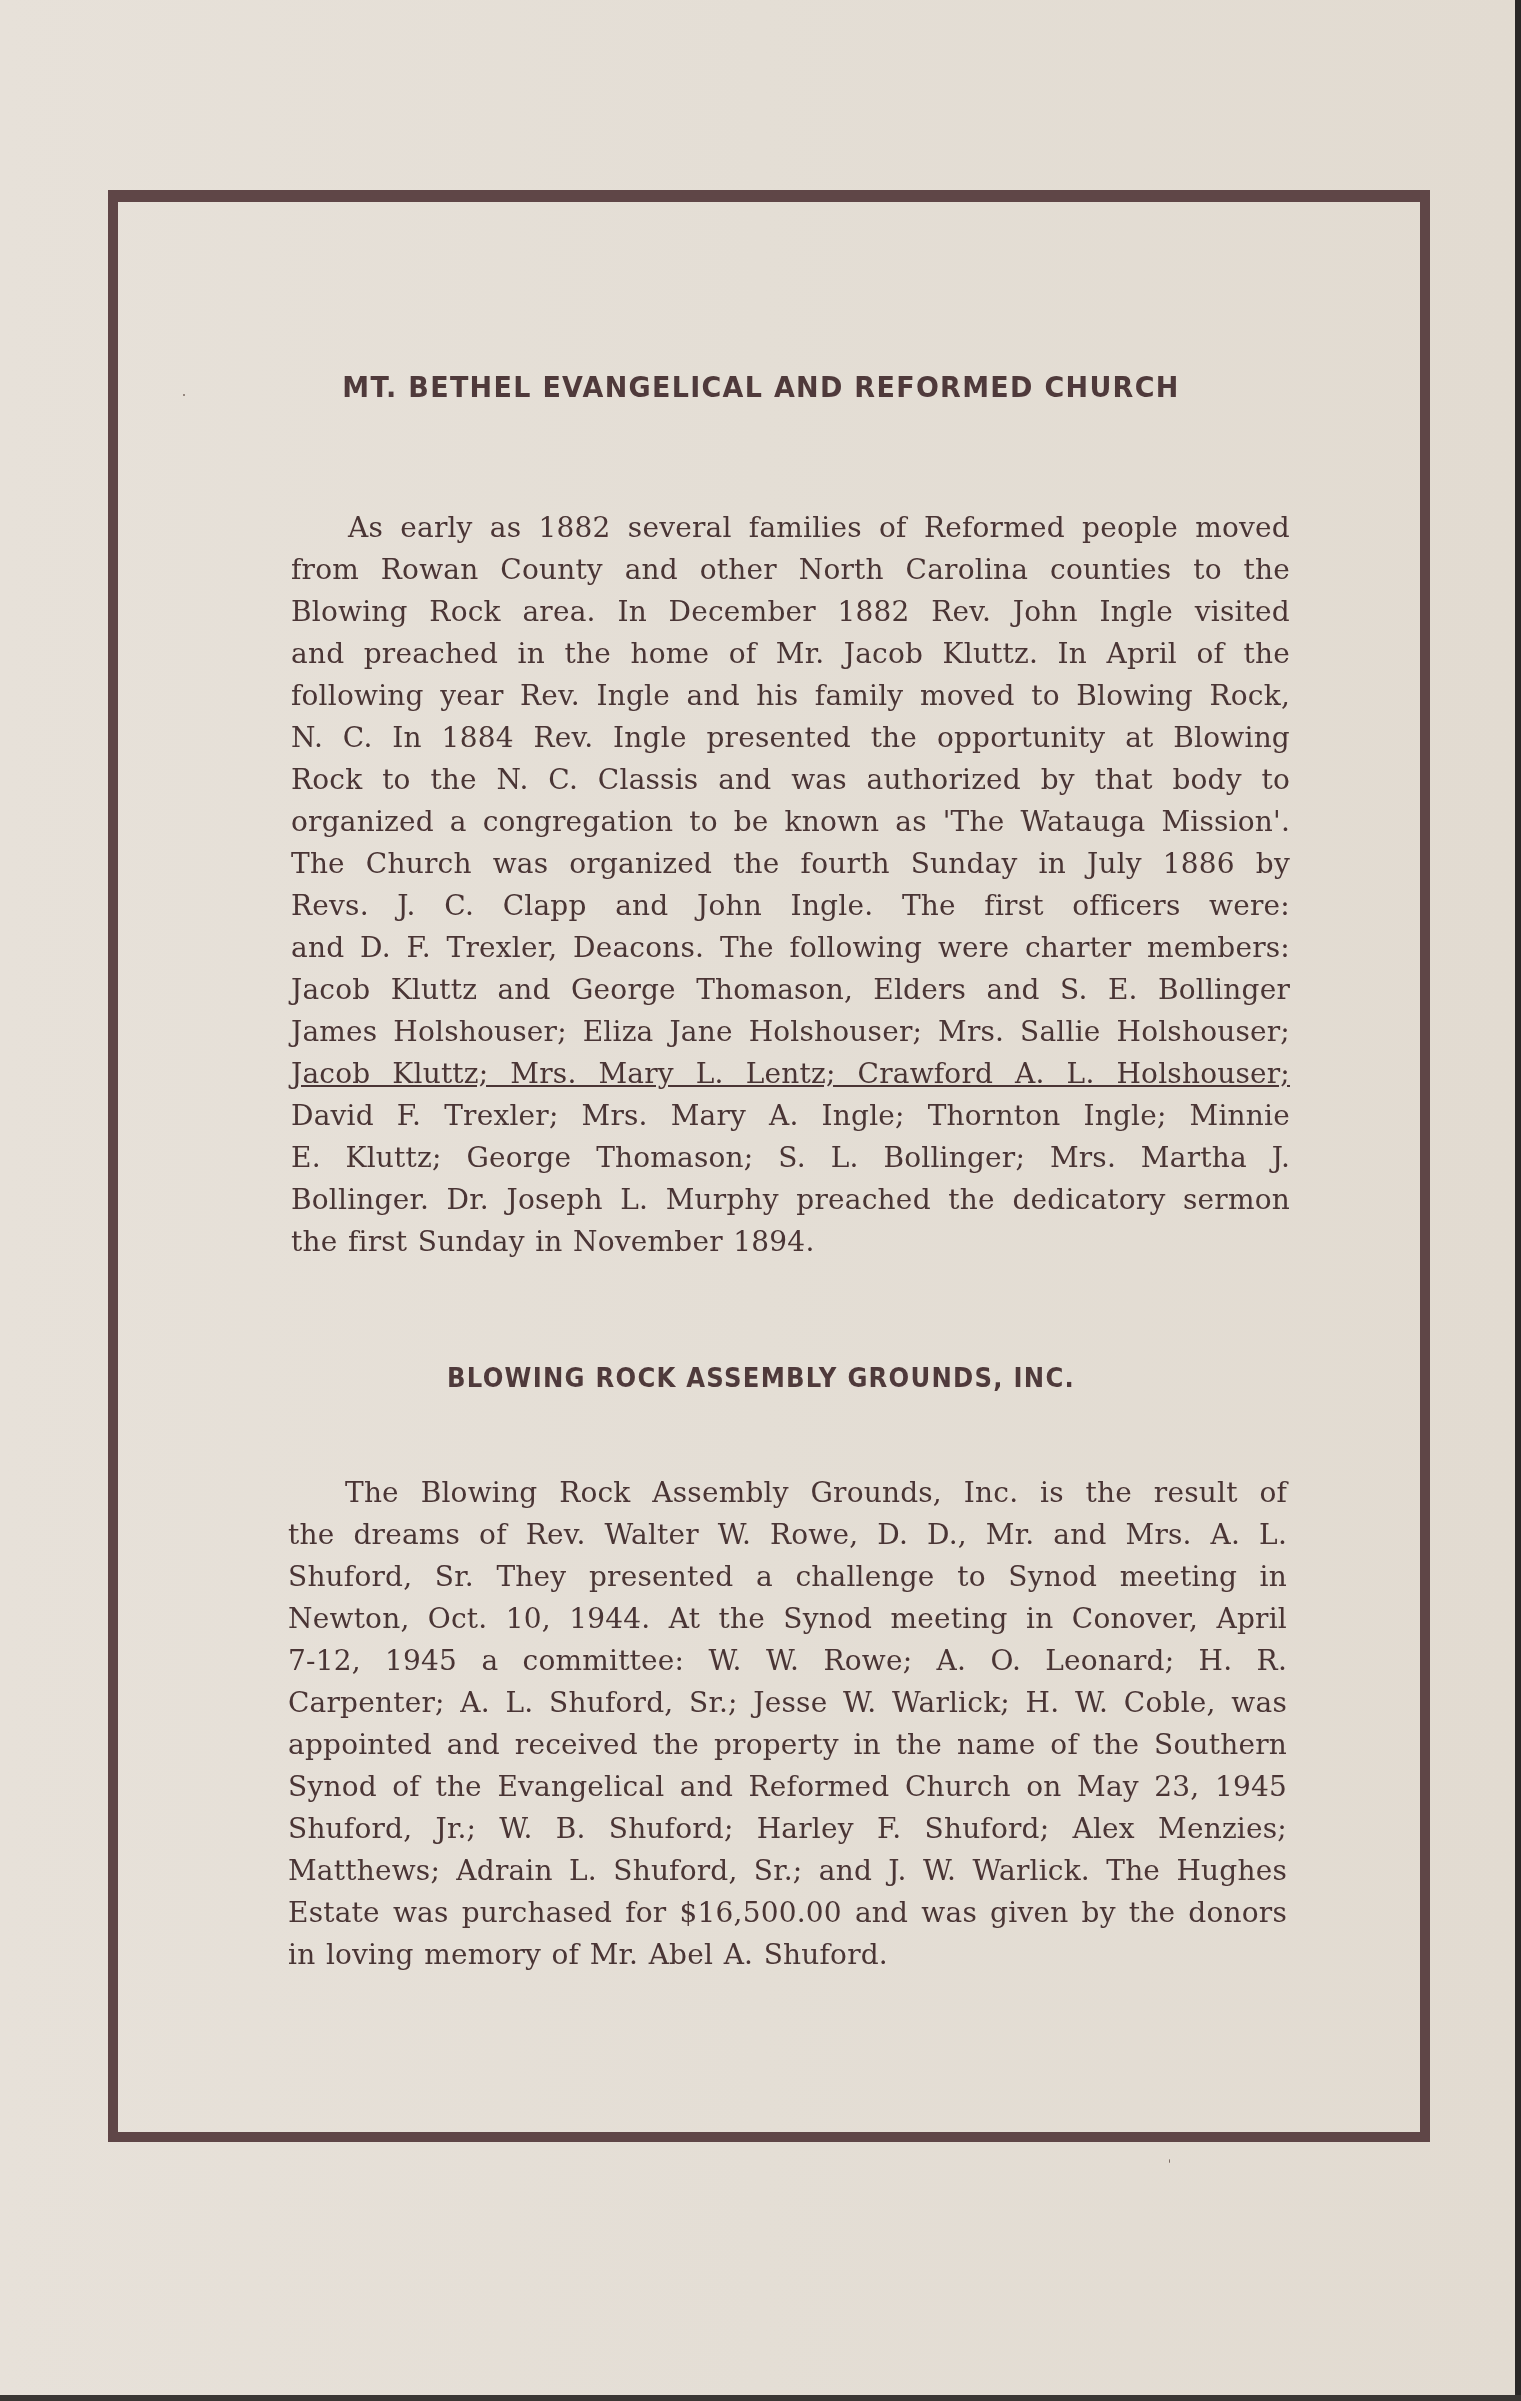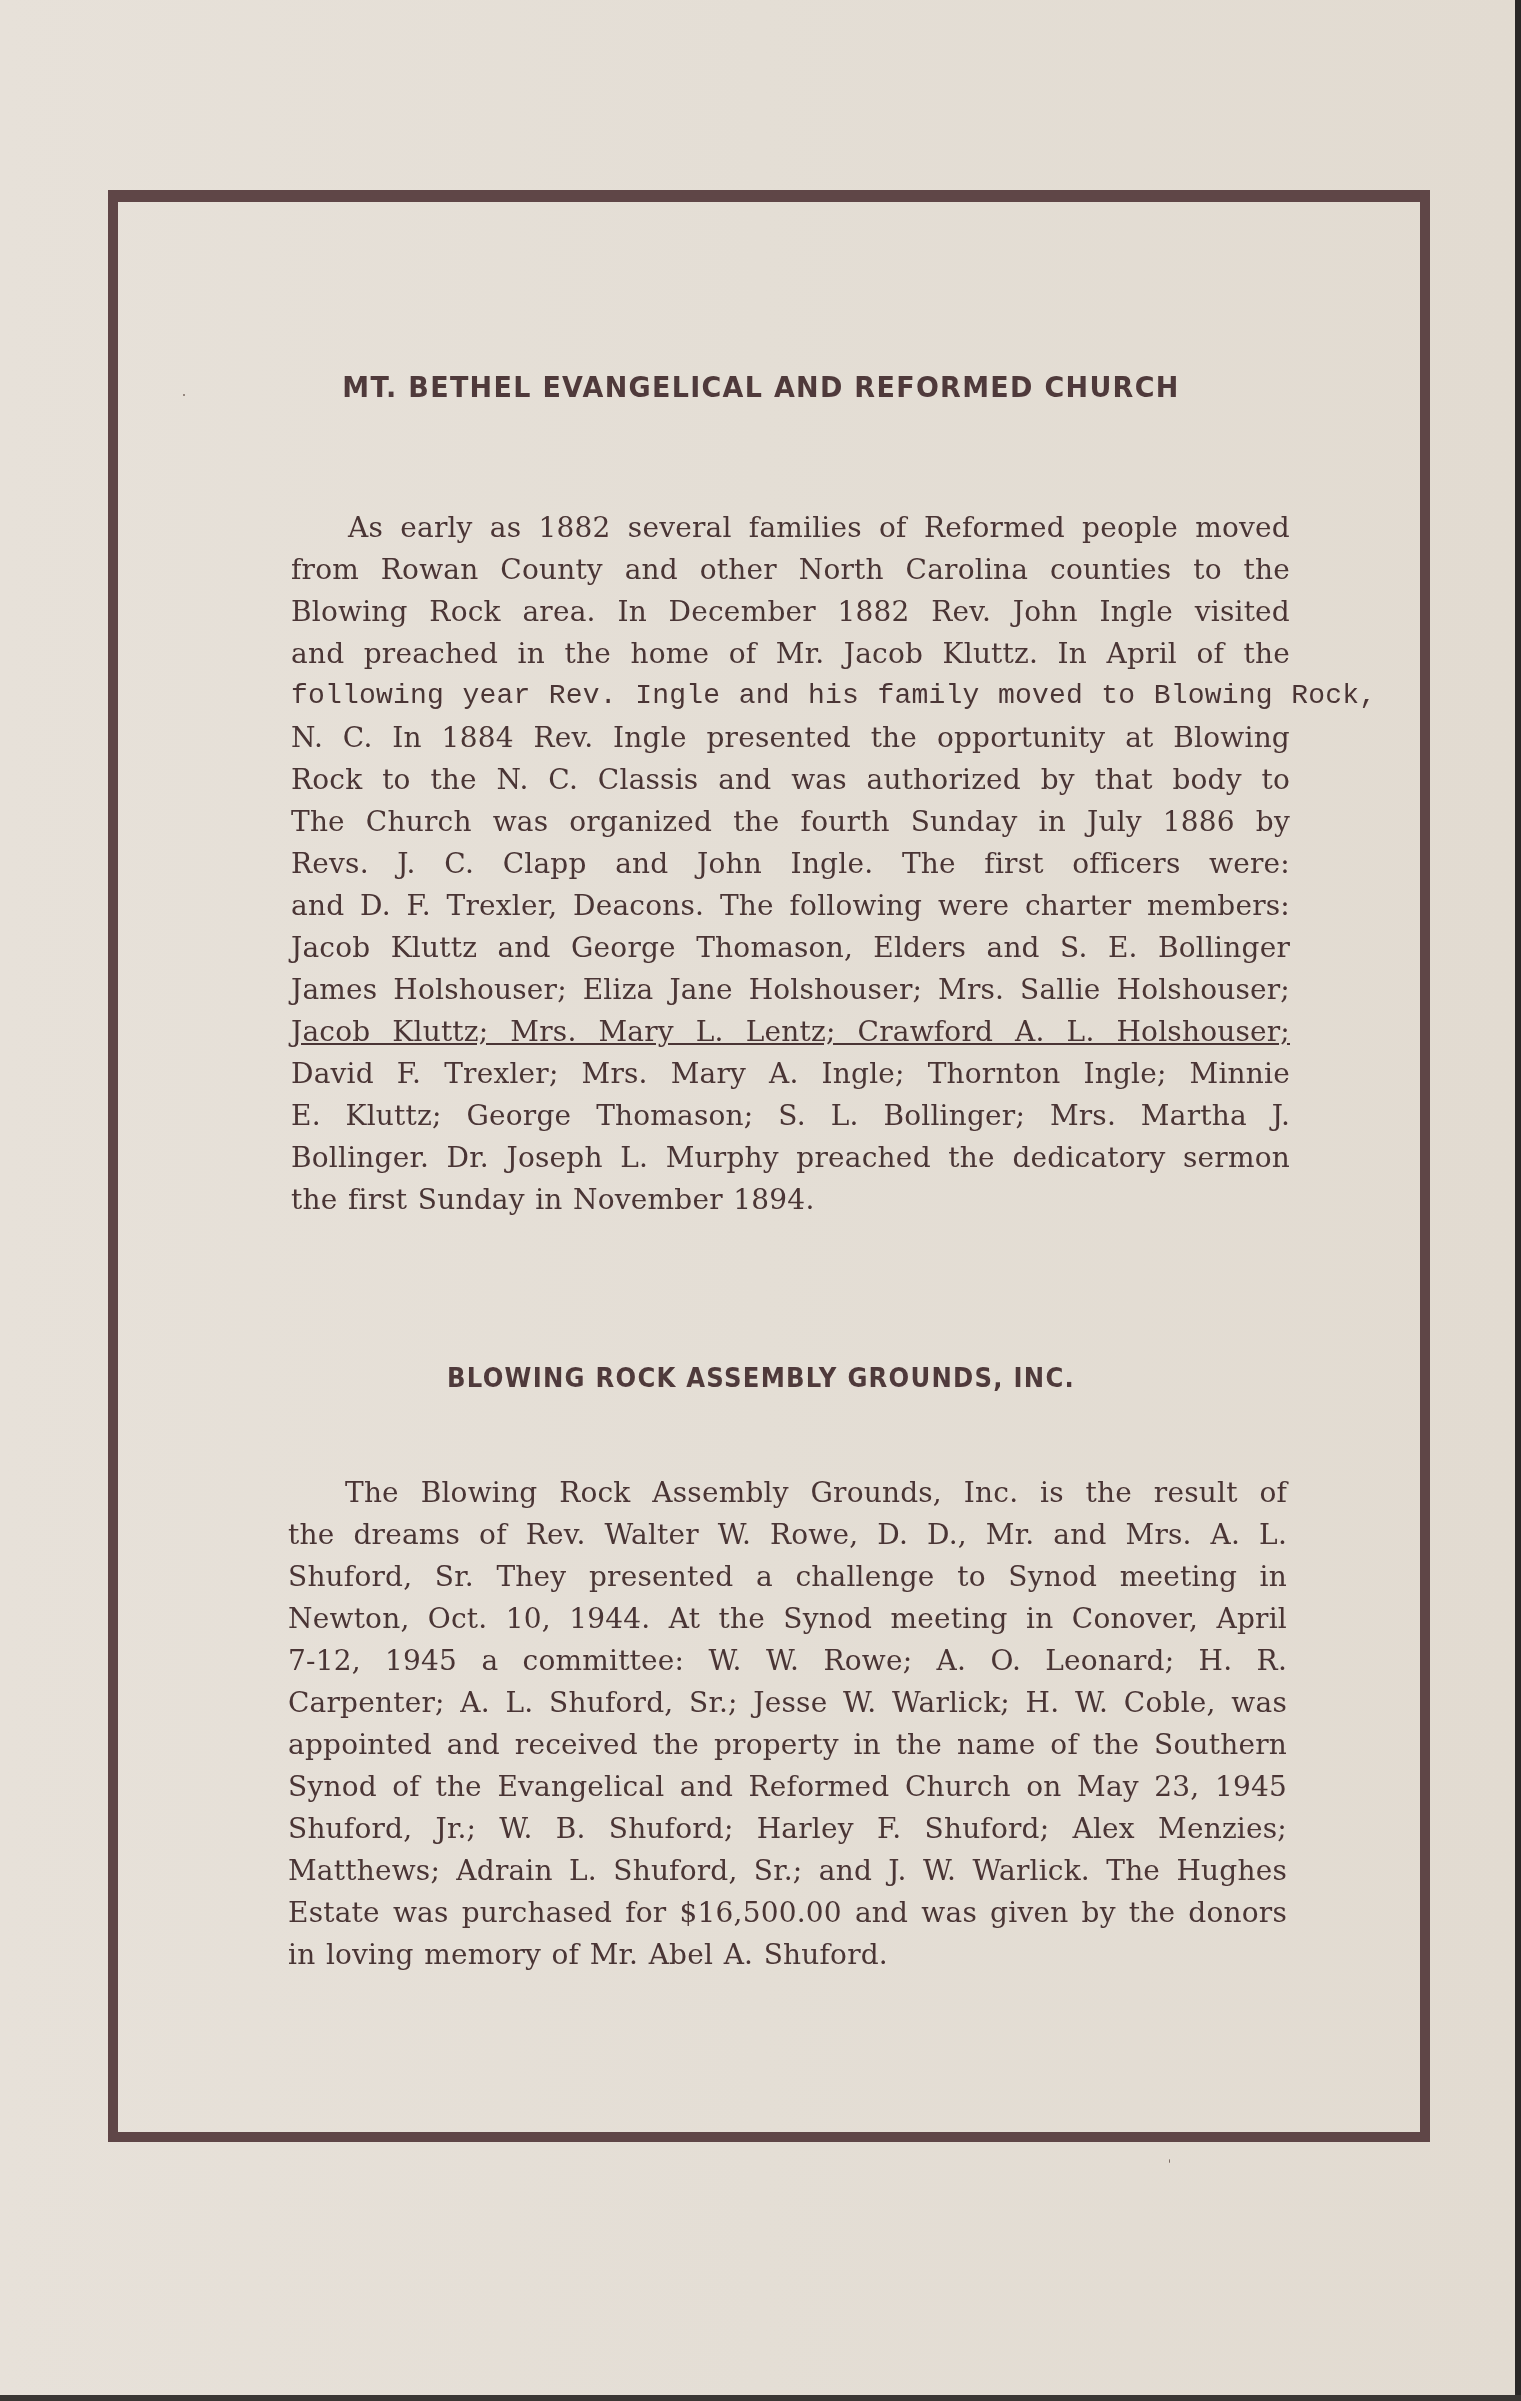--- a/index.html
+++ b/index.html
@@ -117,23 +117,24 @@
 
   <div class="frame"></div>
 
   <h1 class="heading heading-1">MT. BETHEL EVANGELICAL AND REFORMED CHURCH</h1>
 
   <div class="para para-1">
     <span class="line" style="display: block; width: 999px;"><span class="indent"></span><span>As early as 1882 several families of Reformed people moved</span></span>
     <span class="line" style="display: block; width: 999px;">from Rowan County and other North Carolina counties to the</span>
     <span class="line" style="display: block; width: 999px;">Blowing Rock area.  In December 1882 Rev. John Ingle visited</span>
     <span class="line" style="display: block; width: 999px;">and preached in the home of Mr. Jacob Kluttz.  In April of the</span>
-    <span class="line" style="display: block; width: 999px; font-family: Liberation Mono, monospace;">following year Rev. Ingle and his family moved to Blowing Rock,</span>
+    <span class="line" style="display: block; width: 999px;">following year Rev. Ingle and his family moved to Blowing Rock,</span>
     <span class="line" style="display: block; width: 999px;">N. C.  In 1884 Rev. Ingle presented the opportunity at Blowing</span>
     <span class="line" style="display: block; width: 999px;">Rock to the N. C. Classis and was authorized by that body to</span>
+    <span class="line" style="display: block; width: 999px;">organized a congregation to be known as 'The Watauga Mission'.</span>
     <span class="line" style="display: block; width: 999px;">The Church was organized the fourth Sunday in July 1886 by</span>
     <span class="line" style="display: block; width: 999px;">Revs. J. C. Clapp and John Ingle.  The first officers were:</span>
     <span class="line" style="display: block; width: 999px;">and D. F. Trexler, Deacons.  The following were charter members:</span>
     <span class="line" style="display: block; width: 999px;">Jacob Kluttz and George Thomason, Elders and S. E. Bollinger</span>
     <span class="line" style="display: block; width: 999px;">James Holshouser; Eliza Jane Holshouser; Mrs. Sallie Holshouser;</span>
     <span class="line" style="display: block; width: 999px; text-decoration: underline;">Jacob Kluttz; Mrs. Mary L. Lentz; Crawford A. L. Holshouser;</span>
     <span class="line" style="display: block; width: 999px;">David F. Trexler; Mrs. Mary A. Ingle; Thornton Ingle; Minnie</span>
     <span class="line" style="display: block; width: 999px;">E. Kluttz; George Thomason; S. L. Bollinger; Mrs. Martha J.</span>
     <span class="line" style="display: block; width: 999px;">Bollinger.  Dr. Joseph L. Murphy preached the dedicatory sermon</span>
     <span class="line last">the first Sunday in November 1894.</span>

